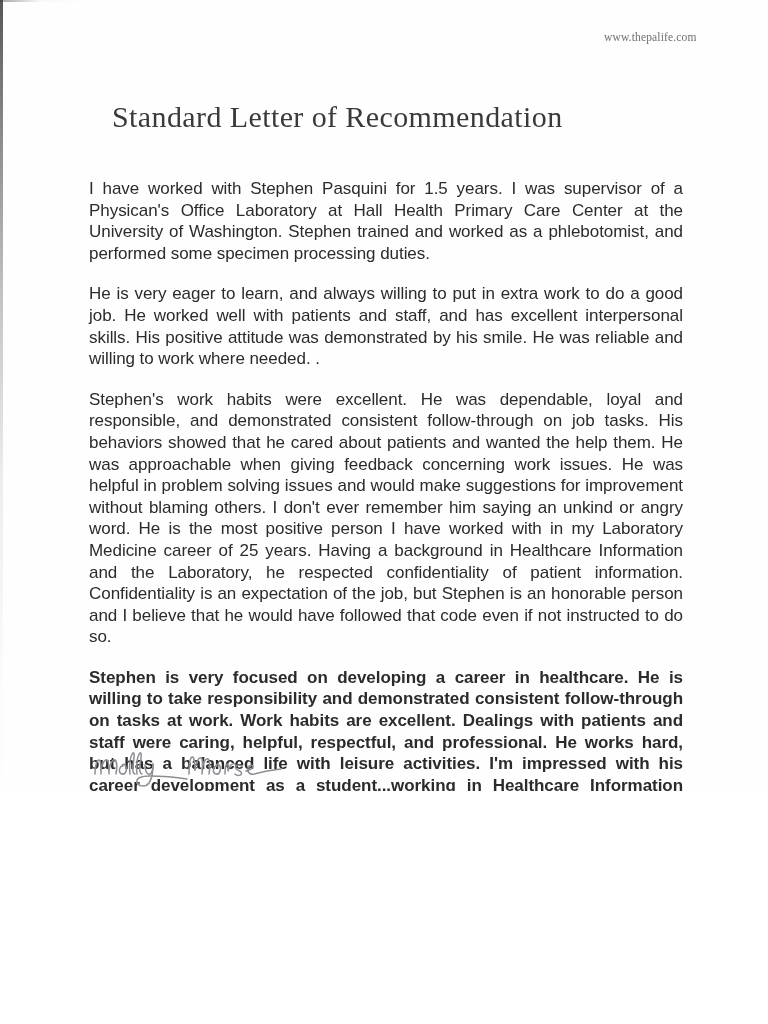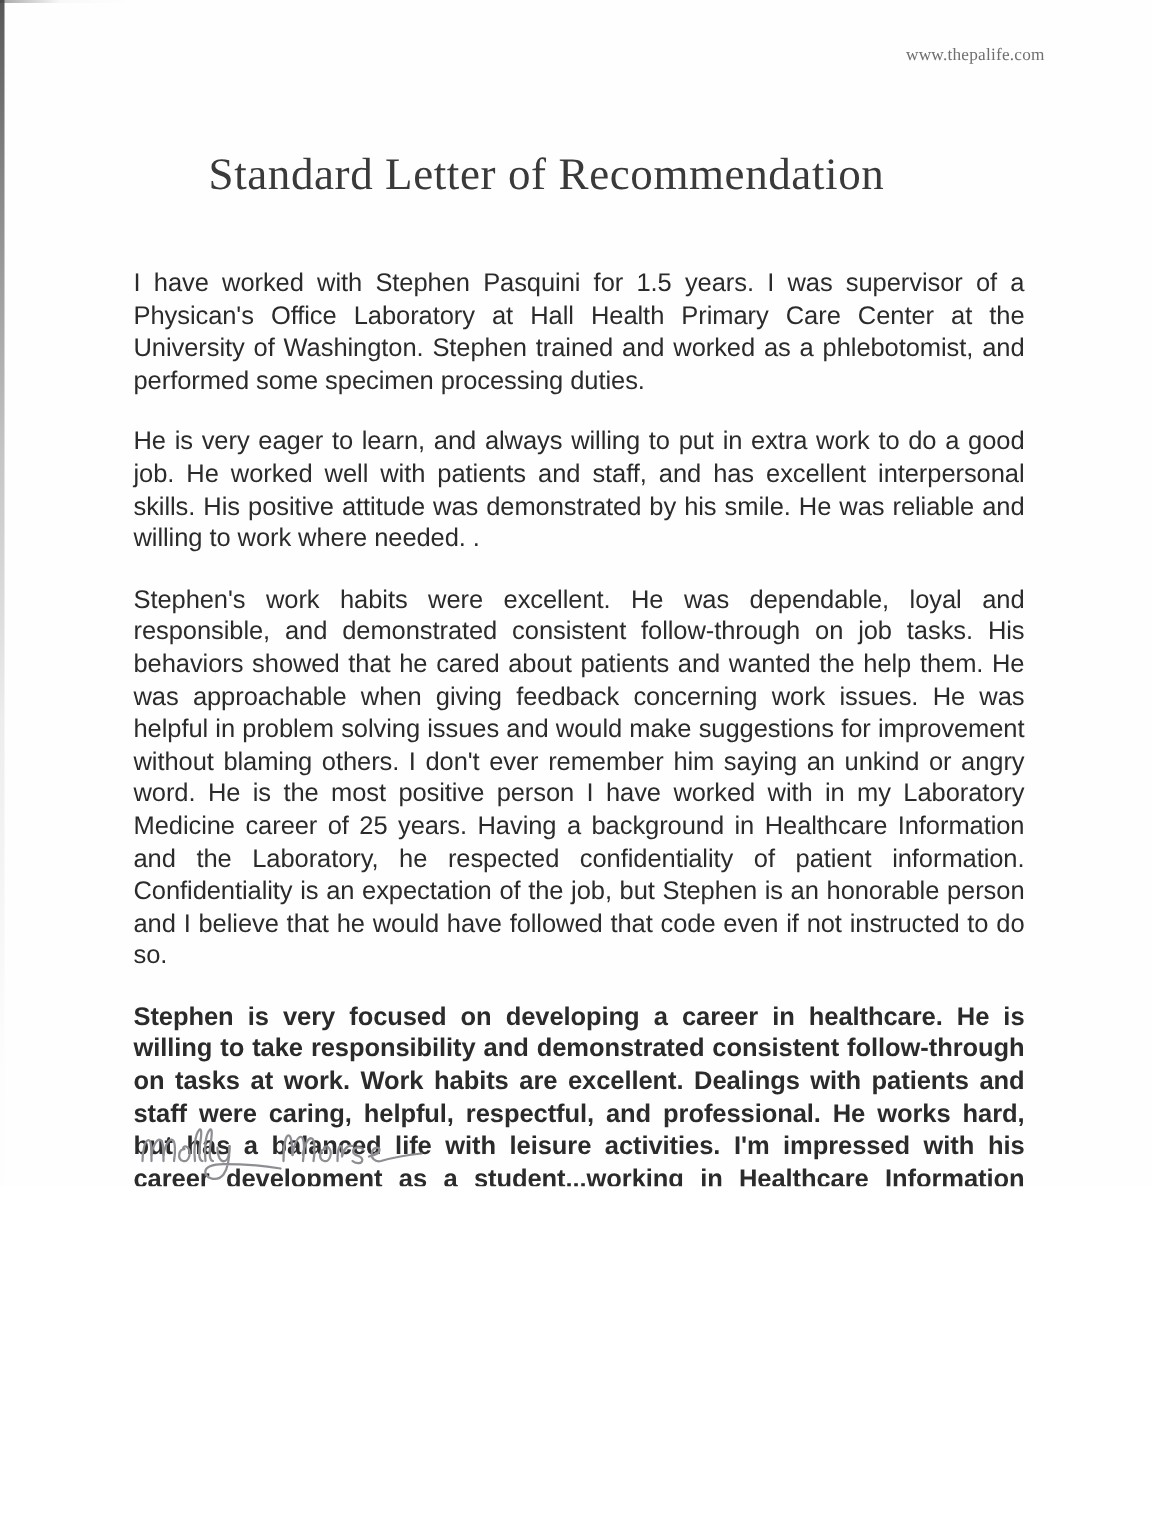--- a/index.html
+++ b/index.html
@@ -66,21 +66,20 @@
   #doc-title {
     position: absolute;
     left: 112px;
     top: 80px;
     font-family: "Liberation Serif", serif;
     font-size: 30px;
     font-weight: 400;
     letter-spacing: 0.4px;
     color: #3a3a3a;
     white-space: nowrap;
-    margin-left: 27px;
   }
 
   
   #letter-body {
     position: absolute;
     left: 89px;
     top: 178px;
     width: 594px;
   }
   .letter-paragraph {

